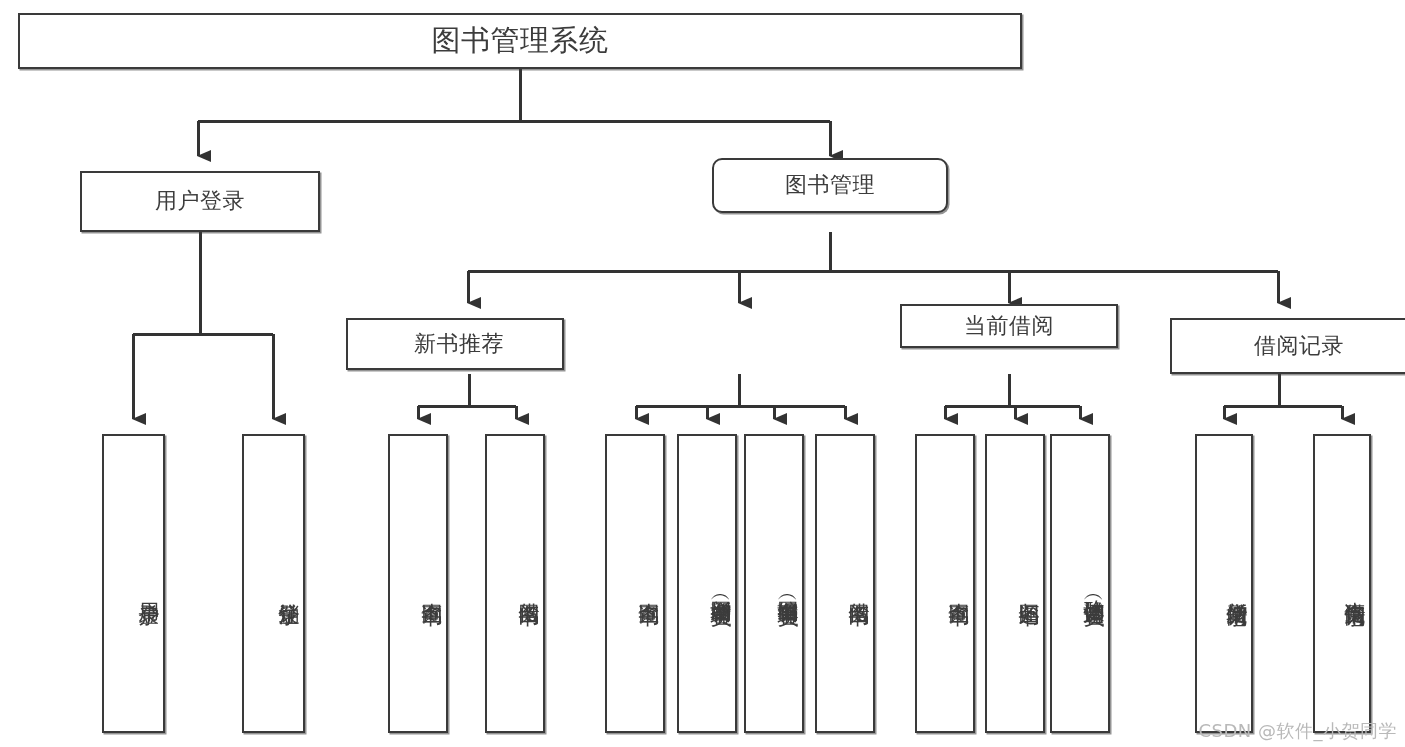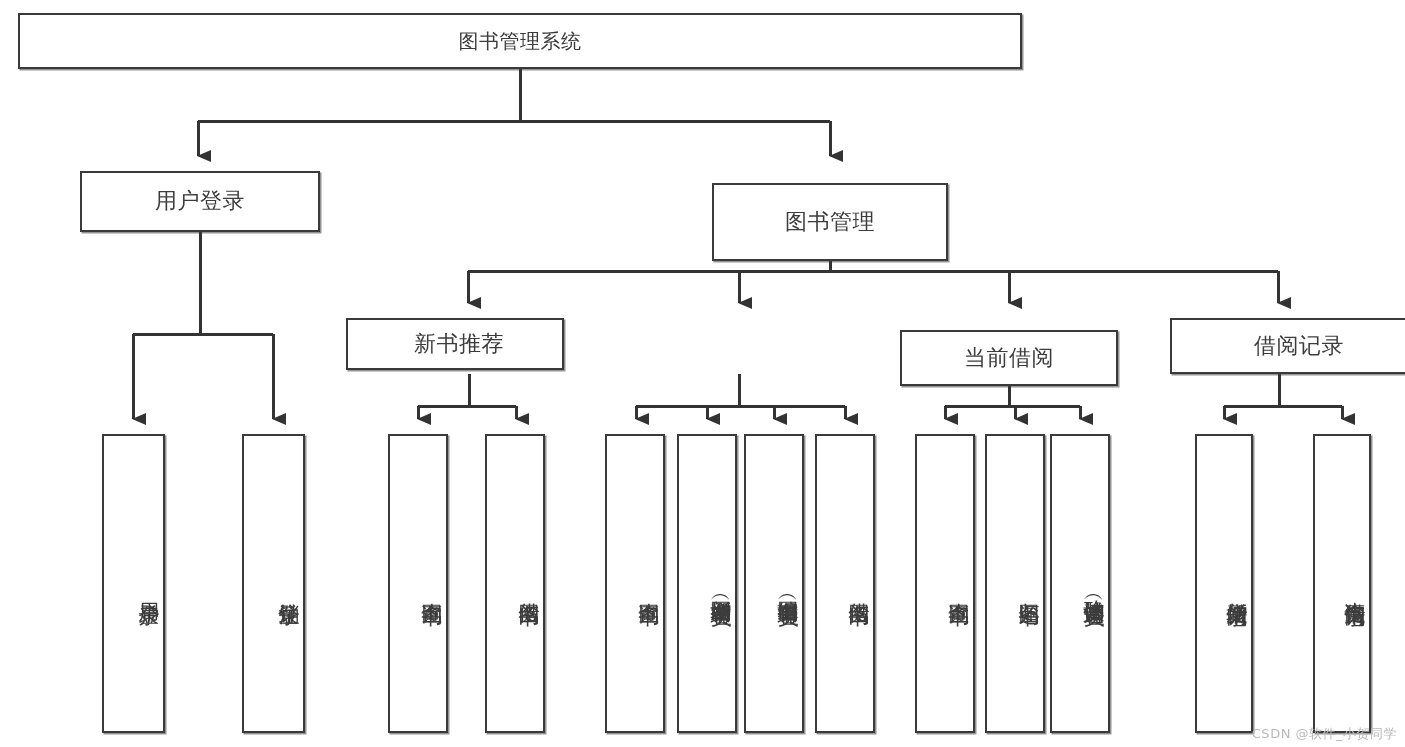--- a/index.html
+++ b/index.html
@@ -33,21 +33,21 @@
     align-items: center;
     justify-content: center;
     color: #3c3c3c;
     letter-spacing: 0.5px;
   }
   .node.horizontal .node-label {
     font-size: 22px;
     line-height: 1.1;
   }
   .node.root .node-label {
-    font-size: 20px;
+    font-size: 29px;
     text-align: right;
   }
   .node.vertical .node-label {
     writing-mode: vertical-rl;
     text-orientation: upright;
     font-size: 21px;
     line-height: 1.34;
     letter-spacing: 1px;
     white-space: nowrap;
     padding-top: 4px;
@@ -59,21 +59,21 @@
     left: 0;
     top: 0;
     width: 1405px;
     height: 747px;
     pointer-events: none;
   }
   #watermark {
     position: absolute;
     right: 8px;
     bottom: 4px;
-    font-size: 13px;
+    font-size: 18px;
     color: #b9b9b9;
     letter-spacing: 0.5px;
     white-space: nowrap;
   }
 </style>
 </head>
 <body>
 
 <div id="diagram-root">
 
@@ -131,28 +131,28 @@
     </g>
   </svg>
 
   <div class="node root horizontal" style="left:18px; top:13px; width:1004px; height:56px;">
     <div class="node-label">图书管理系统</div>
   </div>
 
   <div class="node horizontal" style="left:80px; top:171px; width:240px; height:61px;">
     <div class="node-label">用户登录</div>
   </div>
-  <div class="node horizontal" style="left:712px; top:183px; width:236px; height:78px;">
+  <div class="node horizontal" style="left:712px; top:158px; width:236px; height:55px;border-radius:10px;">
     <div class="node-label">图书管理</div>
   </div>
 
   <div class="node horizontal" style="left:346px; top:318px; width:218px; height:52px;padding-left:8px;">
     <div class="node-label">新书推荐</div>
   </div>
-  <div class="node horizontal" style="left:900px; top:330px; width:218px; height:56px;">
+  <div class="node horizontal" style="left:900px; top:304px; width:218px; height:44px;">
     <div class="node-label">当前借阅</div>
   </div>
   <div class="node horizontal" style="left:1170px; top:318px; width:258px; height:56px;">
     <div class="node-label">借阅记录</div>
   </div>
 
   <div class="node vertical" style="left:102px; top:434px; width:63px; height:299px;">
     <div class="node-label">用户登录</div>
   </div>
   <div class="node vertical" style="left:242px; top:434px; width:63px; height:299px;">

